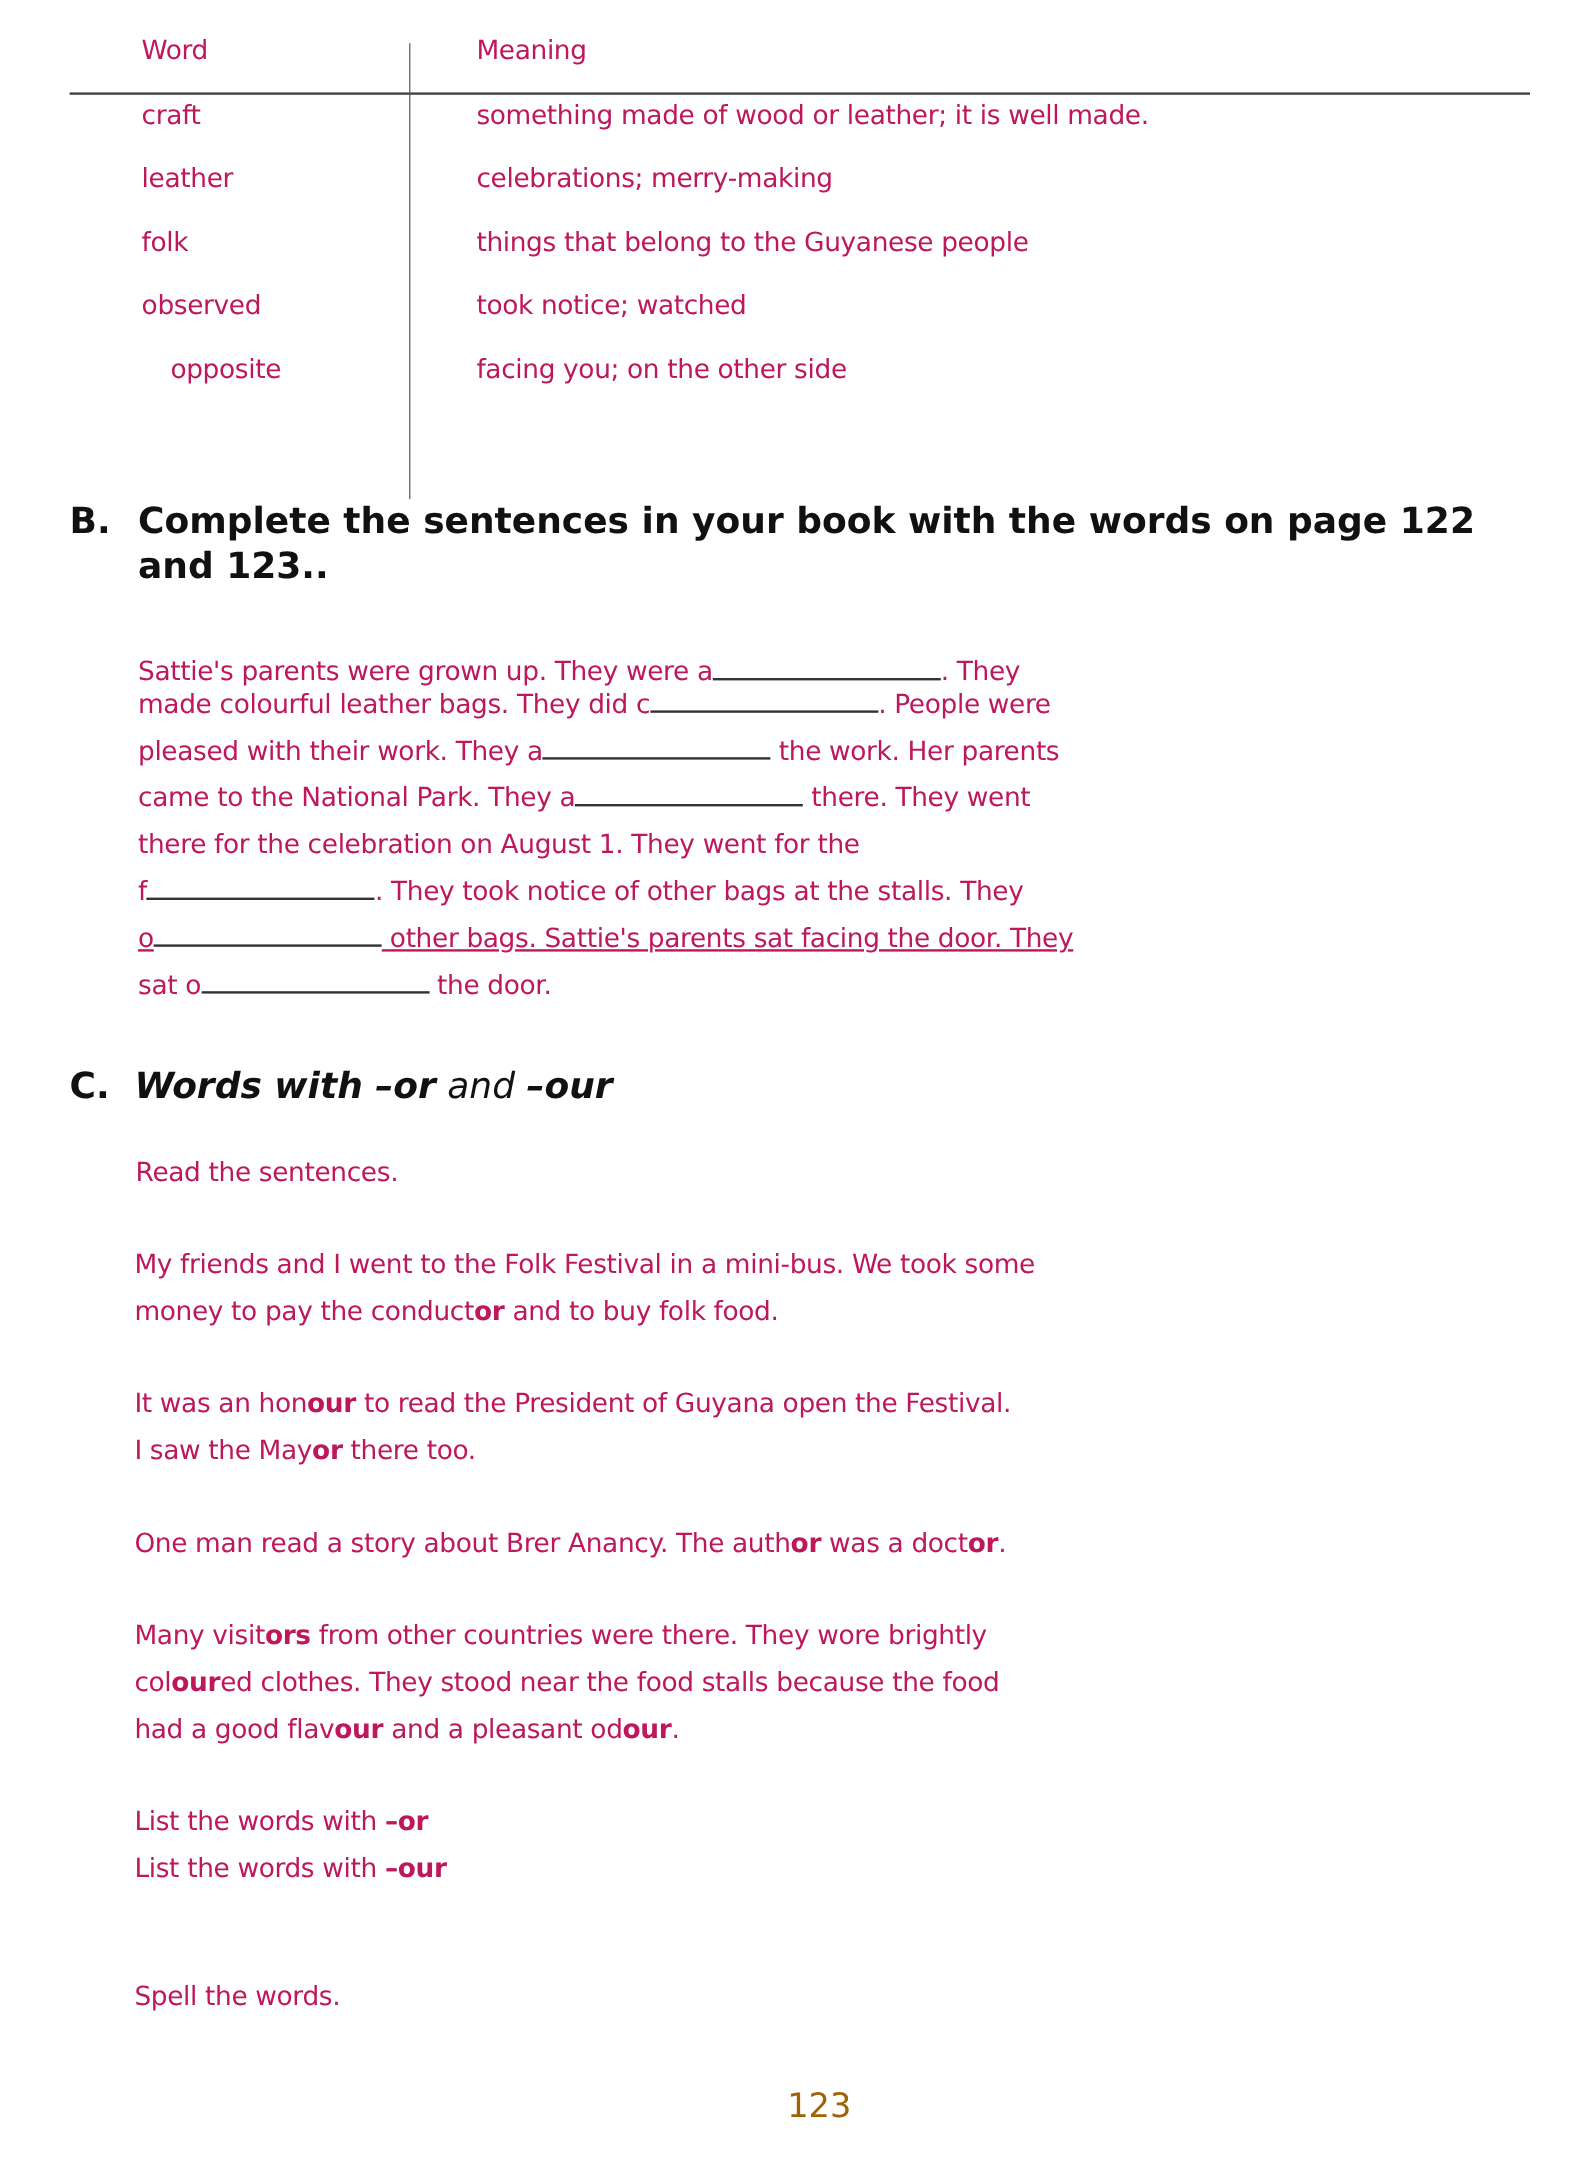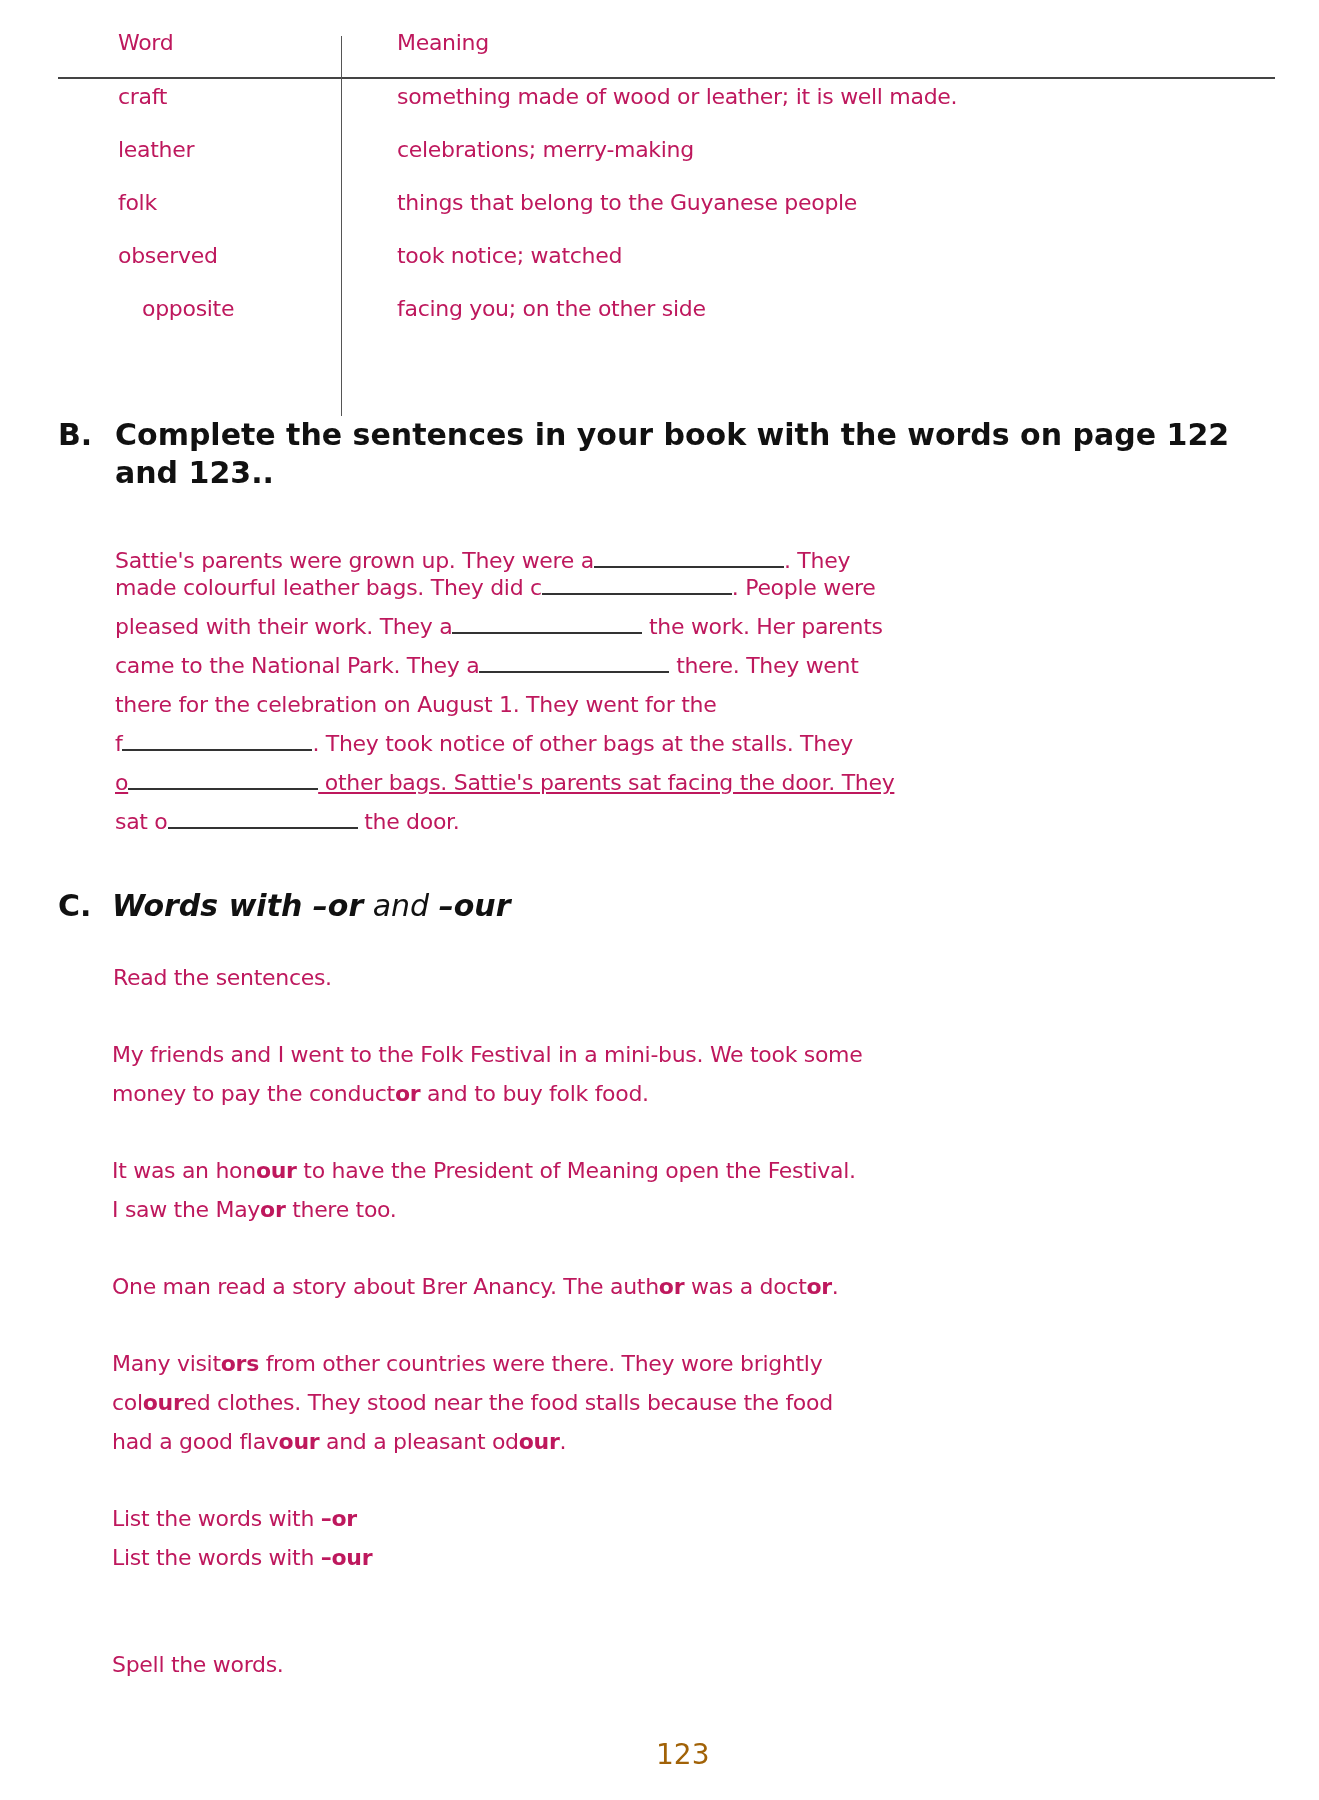--- a/index.html
+++ b/index.html
@@ -74,21 +74,21 @@
   <div class="abs heading" style="left:58px;top:888px;">C.</div>
   <div class="abs heading" style="left:112px;top:888px;font-style:italic;">
     <span>Words with </span><span>–or</span><span style="font-weight:normal"> and </span><span>–our</span>
   </div>
 
   <div class="abs txt" style="left:113px;top:965px;">Read the sentences.</div>
 
   <div id="paras">
       <div class="abs txt" style="left: 112px; top: 1042px;"><span>My friends and I went to the Folk Festival in a mini-bus.  We took some</span></div>
       <div class="abs txt" style="left: 112px; top: 1081px;"><span>money to pay the conduct</span><span class="bold">or</span><span> and to buy folk food.</span></div>
-      <div class="abs txt" style="left: 112px; top: 1158px;"><span>It was an hon</span><span class="bold">our</span><span> to have the President of Meaning open the Festival.</span></div>
+      <div class="abs txt" style="left: 112px; top: 1158px;"><span>It was an hon</span><span class="bold">our</span><span> to read the President of Guyana open the Festival.</span></div>
       <div class="abs txt" style="left: 112px; top: 1197px;"><span>I saw the May</span><span class="bold">or</span><span> there too.</span></div>
       <div class="abs txt" style="left: 112px; top: 1274px;"><span>One man read a story about Brer Anancy.  The auth</span><span class="bold">or</span><span> was a doct</span><span class="bold">or</span><span>.</span></div>
       <div class="abs txt" style="left: 112px; top: 1351px;"><span>Many visit</span><span class="bold">ors</span><span> from other countries were there.  They wore brightly</span></div>
       <div class="abs txt" style="left: 112px; top: 1390px;"><span>col</span><span class="bold">our</span><span>ed clothes.  They stood near the food stalls because the food</span></div>
       <div class="abs txt" style="left: 112px; top: 1429px;"><span>had a good flav</span><span class="bold">our</span><span> and a pleasant od</span><span class="bold">our</span><span>.</span></div>
     </div>
   <div id="tasks">
       <div class="abs txt" style="left: 112px; top: 1506px;"><span>List the words with </span><span class="bold">–or</span></div>
       <div class="abs txt" style="left: 112px; top: 1545px;"><span>List the words with </span><span class="bold">–our</span></div>
       <div class="abs txt" style="left: 112px; top: 1652px;"><span>Spell the words.</span></div>

